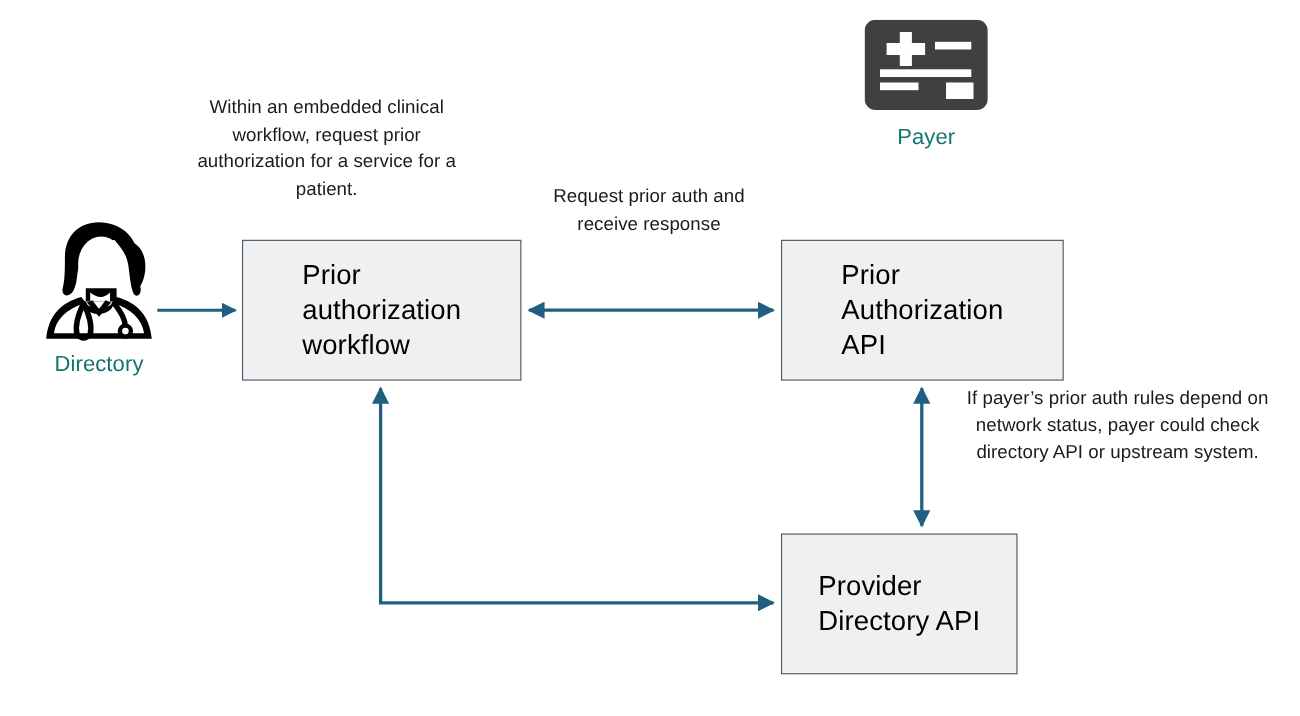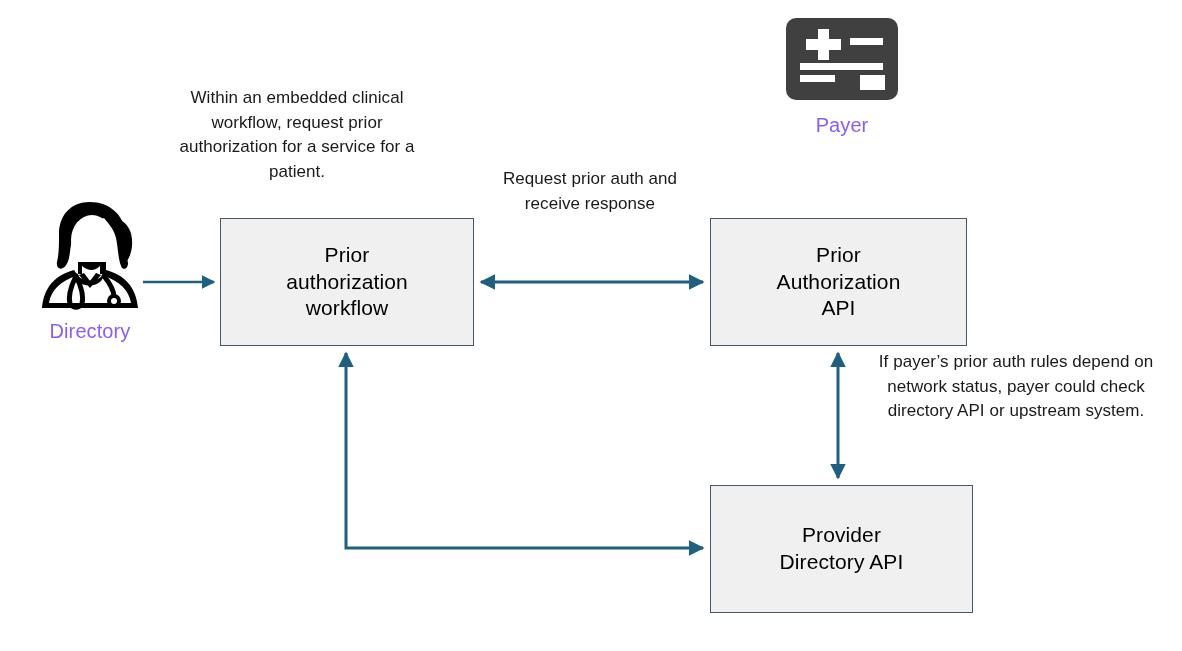--- a/index.html
+++ b/index.html
@@ -28,32 +28,32 @@
   }
   
   .node-box {
     position: absolute;
     box-sizing: border-box;
     background: #f0f0f0;
     border: 1.5px solid #44586a;
     display: flex;
     align-items: center;
     justify-content: center;
-    text-align: center;
+    text-align: left;
     color: #000000;
-    font-size: 21px;
+    font-size: 25px;
     line-height: 1.28;
     font-weight: 400;
     letter-spacing: 0.1px;
     white-space: pre-line;
     padding: 2px 6px;
   }
   #box-workflow { left: 220px; top: 218px; width: 254px; height: 128px; }
   #box-pa-api   { left: 710px; top: 218px; width: 257px; height: 128px; }
-  #box-dir-api  { left: 710px; top: 485px; width: 263px; height: 128px; }
+  #box-dir-api  { left: 710px; top: 485px; width: 215px; height: 128px; }
 
   
   .annotation {
     position: absolute;
     text-align: center;
     color: #1a1a1a;
     font-size: 17px;
     line-height: 1.45;
     font-weight: 400;
     white-space: pre-line;
@@ -69,21 +69,21 @@
     position: absolute;
     display: flex;
     flex-direction: column;
     align-items: center;
   }
   #actor-physician { left: 10px; top: 196px; width: 160px; }
   #actor-payer     { left: 762px; top: 18px; width: 160px; }
   .actor-label {
     margin-top: 6px;
     font-size: 20px;
-    color: #8b5cf6;
+    color: #0f766e;
     letter-spacing: 0.1px;
     text-align: center;
   }
   #actor-payer .actor-label { margin-top: 14px; }
   .actor-icon { display: block; }
 </style>
 </head>
 <body>
 
 <div id="canvas">

